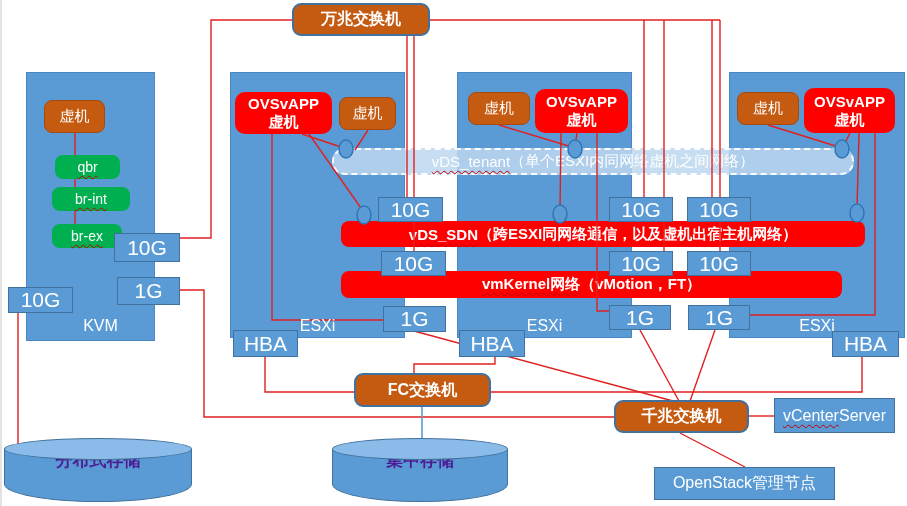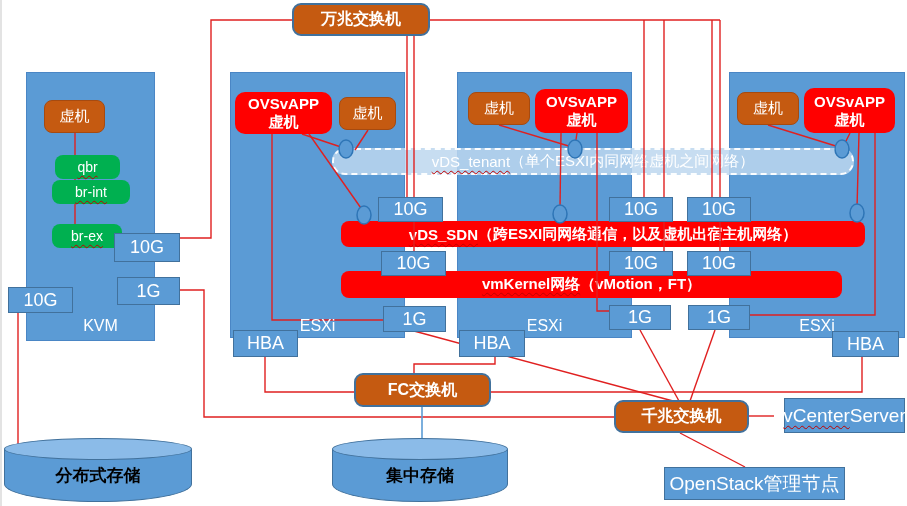--- a/index.html
+++ b/index.html
@@ -14,44 +14,44 @@
   .host { background:#5B9BD5; border:1px solid #4A86C5; z-index:1; }
   .band-tenant {
     background:rgba(189,215,238,0.85); border:2px dashed rgba(255,255,255,0.95);
     border-radius:13px; z-index:2; color:#fff; font-size:15px; white-space:nowrap;
   }
   .band-red {
     background:#FF0000; border-radius:8px; z-index:2; color:#fff;
     font-size:15px; font-weight:600; white-space:nowrap;
   }
   #wires { position:absolute; left:0; top:0; z-index:3; }
-  .bluebox { background:#5B9BD5; border:1px solid #41719C; color:#fff; font-size:18px; z-index:4; }
+  .bluebox { background:#5B9BD5; border:1px solid #41719C; color:#fff; font-size:21px; z-index:4; }
   .orange-sw {
     background:#C55A11; border:2px solid #41719C; border-radius:9px;
     color:#fff; font-size:16px; font-weight:bold; z-index:4;
   }
   .vmbox { background:#C55A11; border:1px solid #A64A10; border-radius:8px; color:#fff; font-size:15px; z-index:4; }
   .redvm {
     background:#FF0000; border-radius:10px; color:#fff; font-size:15px; font-weight:bold;
     line-height:1.2; flex-direction:column; z-index:4;
   }
   .green { background:#00B050; border-radius:8px; color:#fff; font-size:14px; z-index:4; }
   .hostlabel { color:#fff; font-size:16px; z-index:4; }
-  .node { background:#5B9BD5; border:1px solid #41719C; color:#fff; font-size:19px; z-index:4;margin-left:10px; }
+  .node { background:#5B9BD5; border:1px solid #41719C; color:#fff; font-size:16px; z-index:4; }
   .cyl { z-index:4; }
   .cyl .cyl-top {
     position:absolute; left:0; right:0; top:0; height:22px;
     background:#8BBBE8; border:1px solid #41719C; border-radius:50%;
   }
   .cyl .cyl-body {
     position:absolute; left:0; right:0; top:11px; bottom:0;
     background:#5B9BD5; border:1px solid #41719C; border-top:none;
     border-radius:0 0 50% 50% / 0 0 18px 18px;
-    display:flex; align-items:center; justify-content:center;
-    color:#000000; font-size:17px; font-weight:bold;
+    display:flex; align-items:flex-start; justify-content:center;
+    color:#4c1d95; font-size:17px; font-weight:bold;
   }
   .wavy {
     text-decoration-line:underline; text-decoration-style:wavy;
     text-decoration-color:#C00000; text-decoration-thickness:1px; text-underline-offset:3px;
   }
 </style>
 </head>
 <body>
 
 <div id="stage">
@@ -120,21 +120,21 @@
   </svg>
 
   <div class="abs ctr orange-sw" style="left:290px;top:3px;width:138px;height:33px">万兆交换机</div>
   <div class="abs ctr orange-sw" style="left:352px;top:373px;width:137px;height:34px">FC交换机</div>
   <div class="abs ctr orange-sw" style="left:612px;top:400px;width:135px;height:33px">千兆交换机</div>
 
   <div class="abs ctr vmbox" style="left:42px;top:100px;width:61px;height:33px">虚机</div>
   <div class="abs ctr green" style="left:53px;top:155px;width:65px;height:24px">
       <span class="wavy">qbr</span>
     </div>
-  <div class="abs ctr green" style="left:50px;top:180px;width:78px;height:24px">
+  <div class="abs ctr green" style="left:50px;top:187px;width:78px;height:24px">
       <span class="wavy">br-int</span>
     </div>
   <div class="abs ctr green" style="left:50px;top:224px;width:70px;height:24px">
       <span class="wavy">br-ex</span>
     </div>
   <div class="abs ctr bluebox" style="left:112px;top:233px;width:66px;height:29px">10G</div>
   <div class="abs ctr bluebox" style="left:115px;top:277px;width:63px;height:28px">1G</div>
   <div class="abs ctr bluebox" style="left:6px;top:287px;width:65px;height:26px">10G</div>
   <div class="abs ctr hostlabel" style="left:24px;top:317px;width:149px;height:18px">KVM</div>
 

